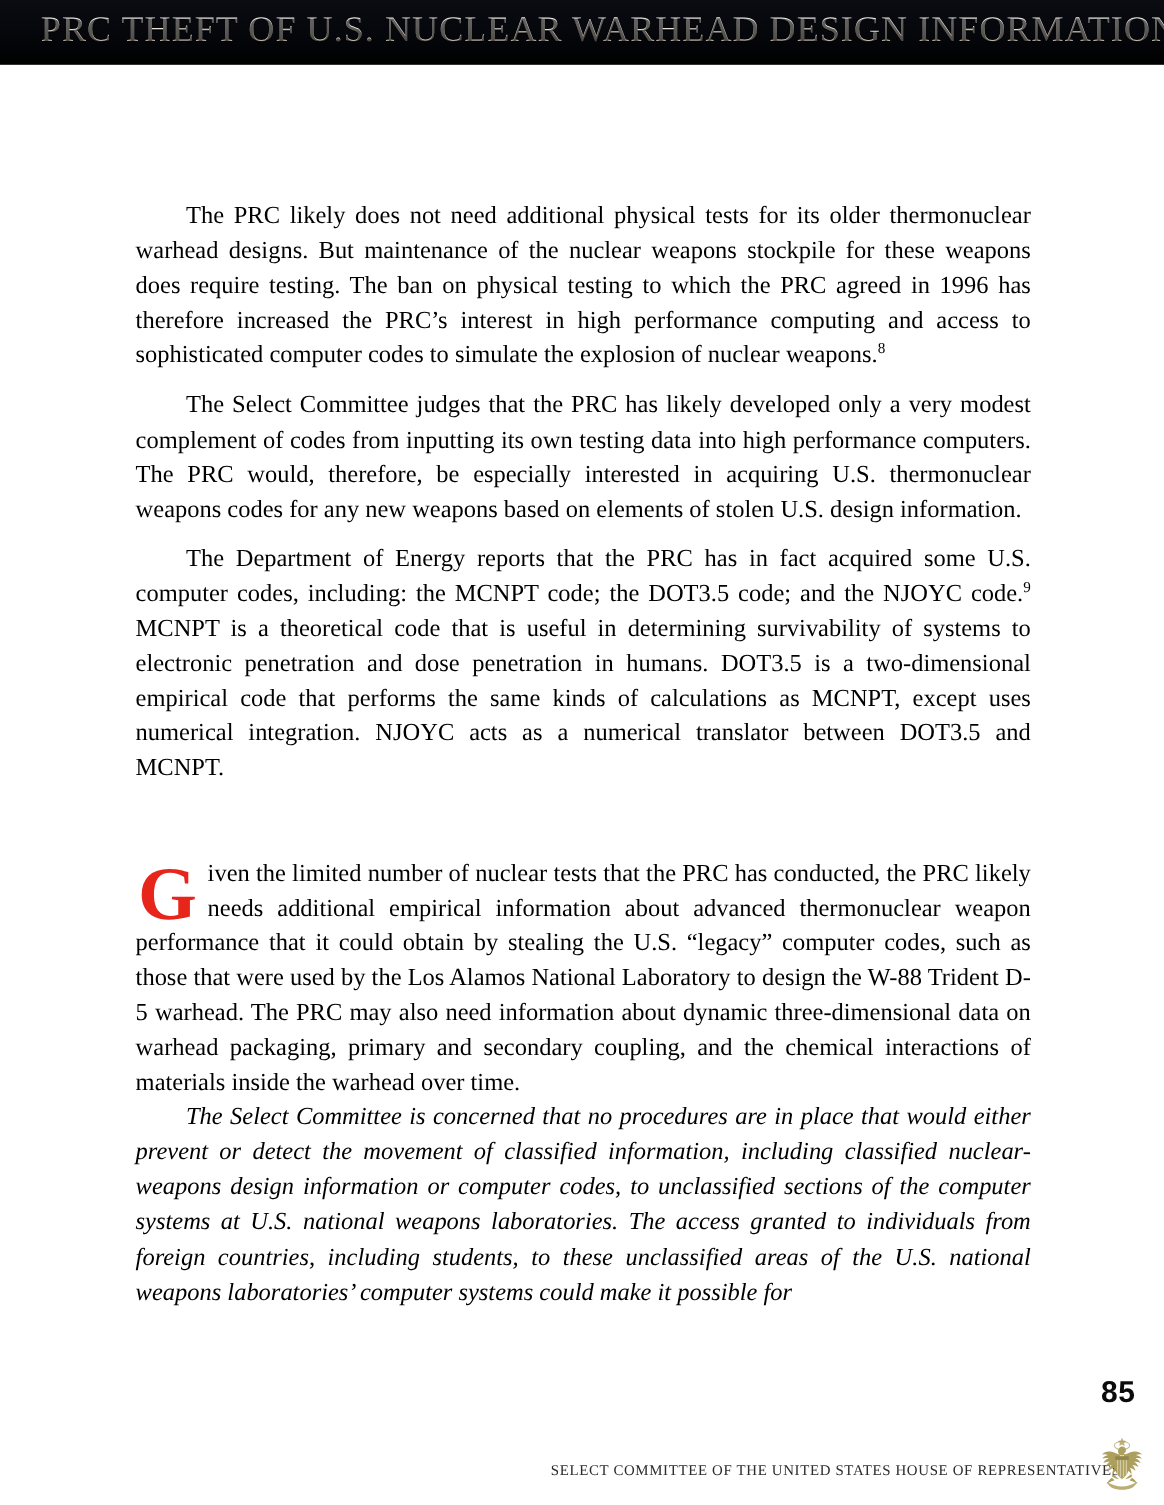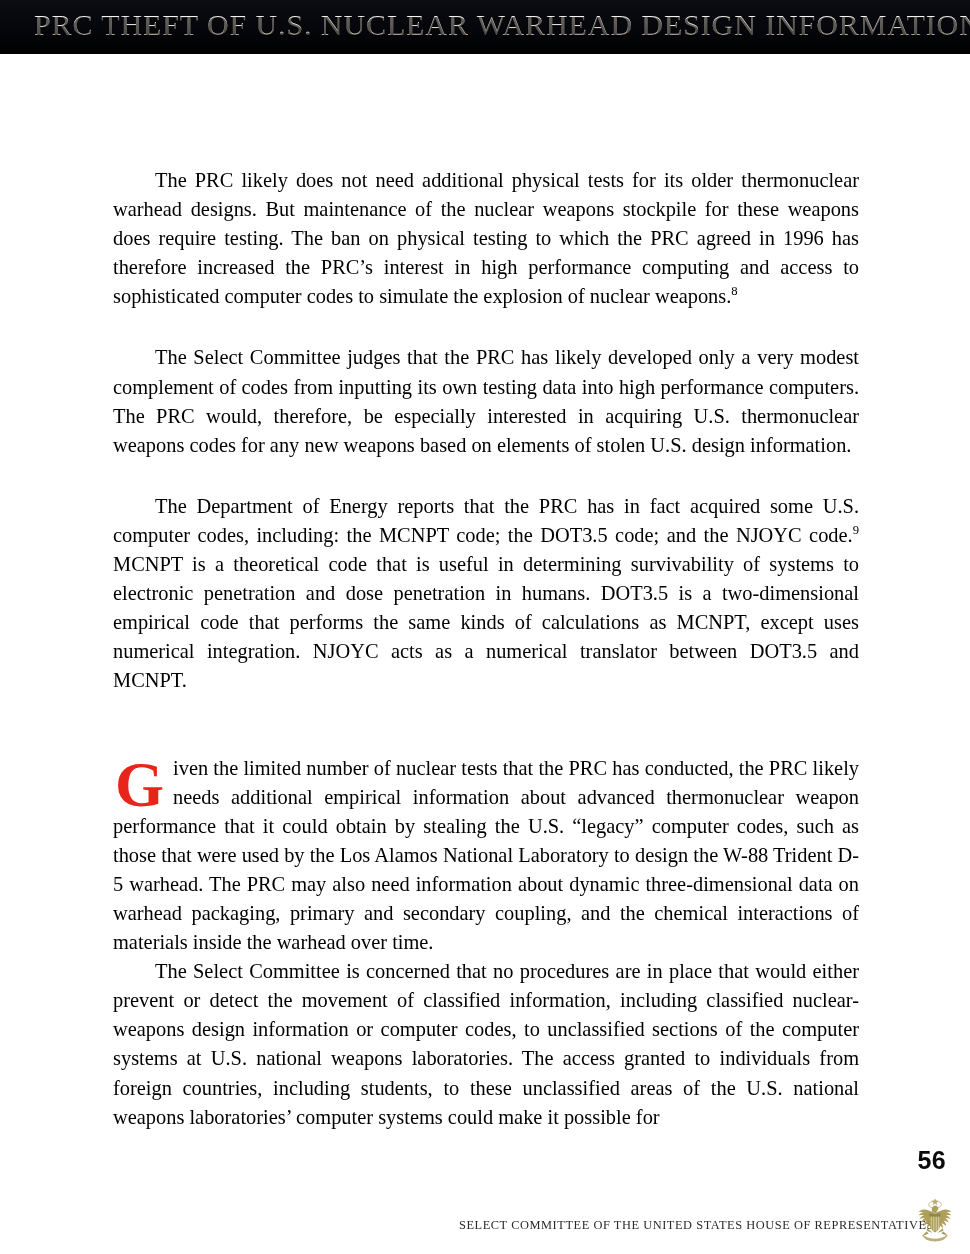--- a/index.html
+++ b/index.html
@@ -61,21 +61,21 @@
   }
 
   p.body-par {
     margin: 0 0 0 0;
     font-size: 20.4px;
     line-height: 29.1px;
     text-align: justify;
     text-indent: 42px;
     hyphens: manual;
   }
-  p.body-par + p.body-par { margin-top: 32px; }
+  p.body-par + p.body-par { margin-top: 12px; }
 
   sup.fn {
     font-size: 0.62em;
     vertical-align: super;
     line-height: 0;
   }
 
   
   .dropcap-par {
     margin: 58px 0 0 0;
@@ -93,20 +93,21 @@
     line-height: 54px;
     padding: 2px 9px 0 2px;
     margin-top: 2px;
   }
   .dropcap-par .lead {
     font-weight: 400;
   }
 
   .after-drop {
     margin-top: 16px;
+    font-style: italic;
   }
 
   
   .page-number {
     position: absolute;
     left: 0;
     top: 1092px;
     width: 946px;
     text-align: right;
     font-family: "Liberation Sans", "DejaVu Sans", sans-serif;
@@ -160,21 +161,21 @@
     <p class="body-par"><span>The Select Committee judges that the PRC has likely developed only a very modest complement of codes from inputting its own testing data into high performance computers.  The PRC would, therefore, be especially interested in acquiring U.S. thermonuclear weapons codes for any new weapons based on elements of stolen U.S. design information.</span></p>
 
     <p class="body-par"><span>The Department of Energy reports that the PRC has in fact acquired some U.S. computer codes, including:  the MCNPT code; the DOT3.5 code; and the NJOYC code.</span><sup class="fn">9</sup><span>  MCNPT is a theoretical code that is useful in determining survivability of systems to electronic penetration and dose penetration in humans.   DOT3.5 is a two-dimensional empirical code that performs the same kinds of calculations as MCNPT, except uses numerical integration.  NJOYC acts as a numerical translator between DOT3.5 and MCNPT.</span></p>
 
     <p class="dropcap-par"><span class="dropcap">G</span><span class="lead">iven the limited number of nuclear tests that the PRC has conducted, the PRC likely needs additional empirical information about advanced thermonuclear weapon performance that it could obtain by stealing the U.S. “legacy” computer codes,</span><span> such as those that were used by the Los Alamos National Laboratory to design the W-88 Trident D-5 warhead.  The PRC may also need information about dynamic three-dimensional data on warhead packaging, primary and secondary coupling, and the chemical interactions of materials inside the warhead over time.</span></p>
 
     <p class="body-par after-drop"><span>The Select Committee is concerned that no procedures are in place that would either prevent or detect the movement of classified information, including classified nuclear-weapons design information or computer codes, to unclassified sections of the computer systems at U.S. national weapons laboratories.  The access granted to individuals from foreign countries, including students, to these unclassified areas of the U.S. national weapons laboratories’ computer systems could make it possible for</span></p>
 
   </div>
 
-  <div class="page-number">56</div>
+  <div class="page-number">85</div>
 
   <div class="footer">
     <div class="footer-text">SELECT COMMITTEE OF THE UNITED STATES HOUSE OF REPRESENTATIVES</div>
 
     <div class="seal">
       <svg viewBox="0 0 52 52" width="52" height="52" aria-hidden="true">
         <g fill="#a99a55" opacity="0.95">
 
           <path d="M26 3.2 l1.1 2.3 2.5.3 -1.9 1.7 .6 2.5 -2.3-1.3 -2.3 1.3 .6-2.5 -1.9-1.7 2.5-.3z" opacity="0.8"></path>
           <ellipse cx="26" cy="9.6" rx="6.4" ry="3.4" fill="none" stroke="#a99a55" stroke-width="0.9" opacity="0.7"></ellipse>

